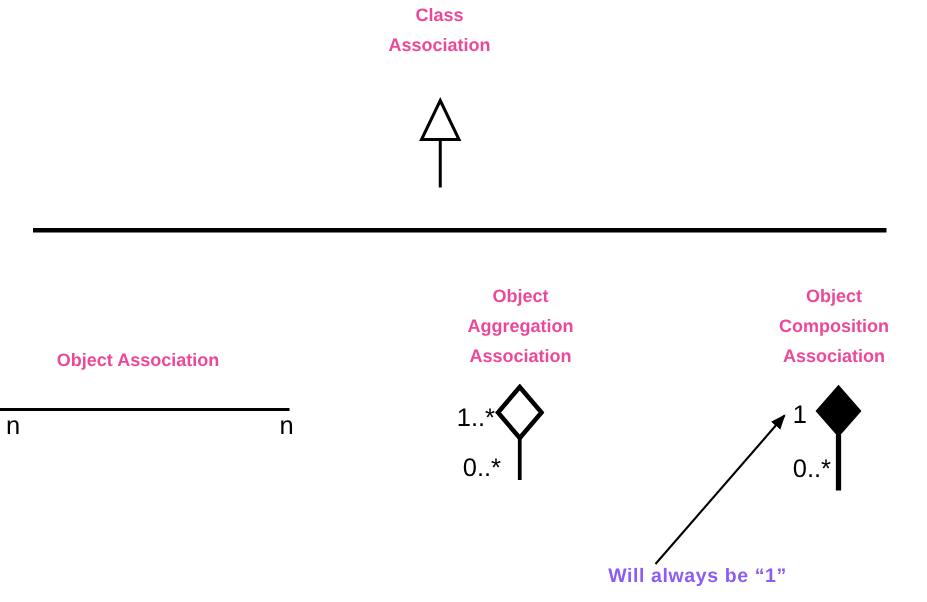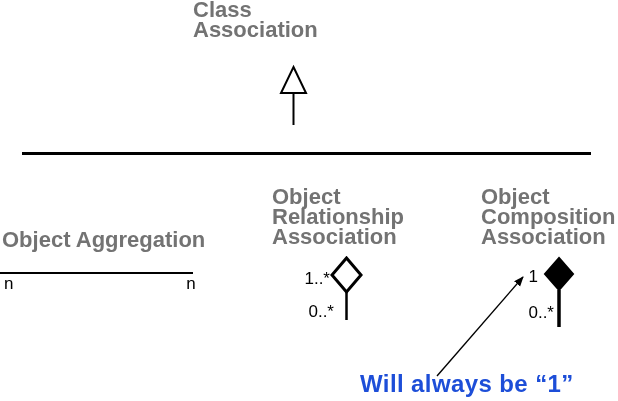--- a/index.html
+++ b/index.html
@@ -12,38 +12,39 @@
     width: 618px;
     height: 401px;
     background: #ffffff;
     color: #000000;
     font-family: "Liberation Sans", "DejaVu Sans", sans-serif;
     overflow: hidden;
   }
   .abs { position: absolute; }
   .heading {
     font-weight: bold;
-    font-size: 22px;
+    font-size: 12px;
     line-height: 20px;
-    color: #737373;
+    text-align: center;
+    color: #ec4899;
     white-space: nowrap;
   }
   .mult {
     font-size: 17px;
     line-height: 20px;
     color: #000000;
     white-space: nowrap;
   }
   .annotation {
     font-weight: bold;
-    font-size: 24px;
+    font-size: 13px;
     line-height: 23px;
     text-align: center;
     letter-spacing: 0.4px;
-    color: #1d4ed8;
+    color: #8b5cf6;
     white-space: nowrap;
   }
   .hline { background: #000000; }
 
   
   .gen-title   { left: 193px; top: 0px;   width: 200px; }
   .gen-arrow   { left: 270px; top: 60px; }
   .divider     { left: 22px;  top: 152px; width: 569px; height: 3px; }
 
   .assoc-title { left: 2px;   top: 230px; width: 180px; }
@@ -73,28 +74,28 @@
     <div>Class</div>
     <div>Association</div>
   </div>
   <svg class="abs gen-arrow" width="50" height="70" viewBox="0 0 50 70">
     <polygon points="23.5,7 36,33 11,33" fill="#ffffff" stroke="#000000" stroke-width="2"></polygon>
     <line x1="23.5" y1="33" x2="23.5" y2="65" stroke="#000000" stroke-width="2"></line>
   </svg>
 
   <div class="abs hline divider"></div>
 
-  <div class="abs heading assoc-title">Object Aggregation</div>
+  <div class="abs heading assoc-title">Object Association</div>
   <div class="abs hline assoc-line"></div>
   <div class="abs mult assoc-n-l">n</div>
   <div class="abs mult assoc-n-r">n</div>
 
   <div class="abs heading agg-title">
     <div>Object</div>
-    <div>Relationship</div>
+    <div>Aggregation</div>
     <div>Association</div>
   </div>
   <svg class="abs agg-diamond" width="33" height="66" viewBox="0 0 33 66">
     <polygon points="16.5,2 31,19 16.5,36 2,19" fill="#ffffff" stroke="#000000" stroke-width="3"></polygon>
     <line x1="16.5" y1="36" x2="16.5" y2="64" stroke="#000000" stroke-width="2.5"></line>
   </svg>
   <div class="abs mult agg-m-top">1..*</div>
   <div class="abs mult agg-m-bot">0..*</div>
 
   <div class="abs heading comp-title">

